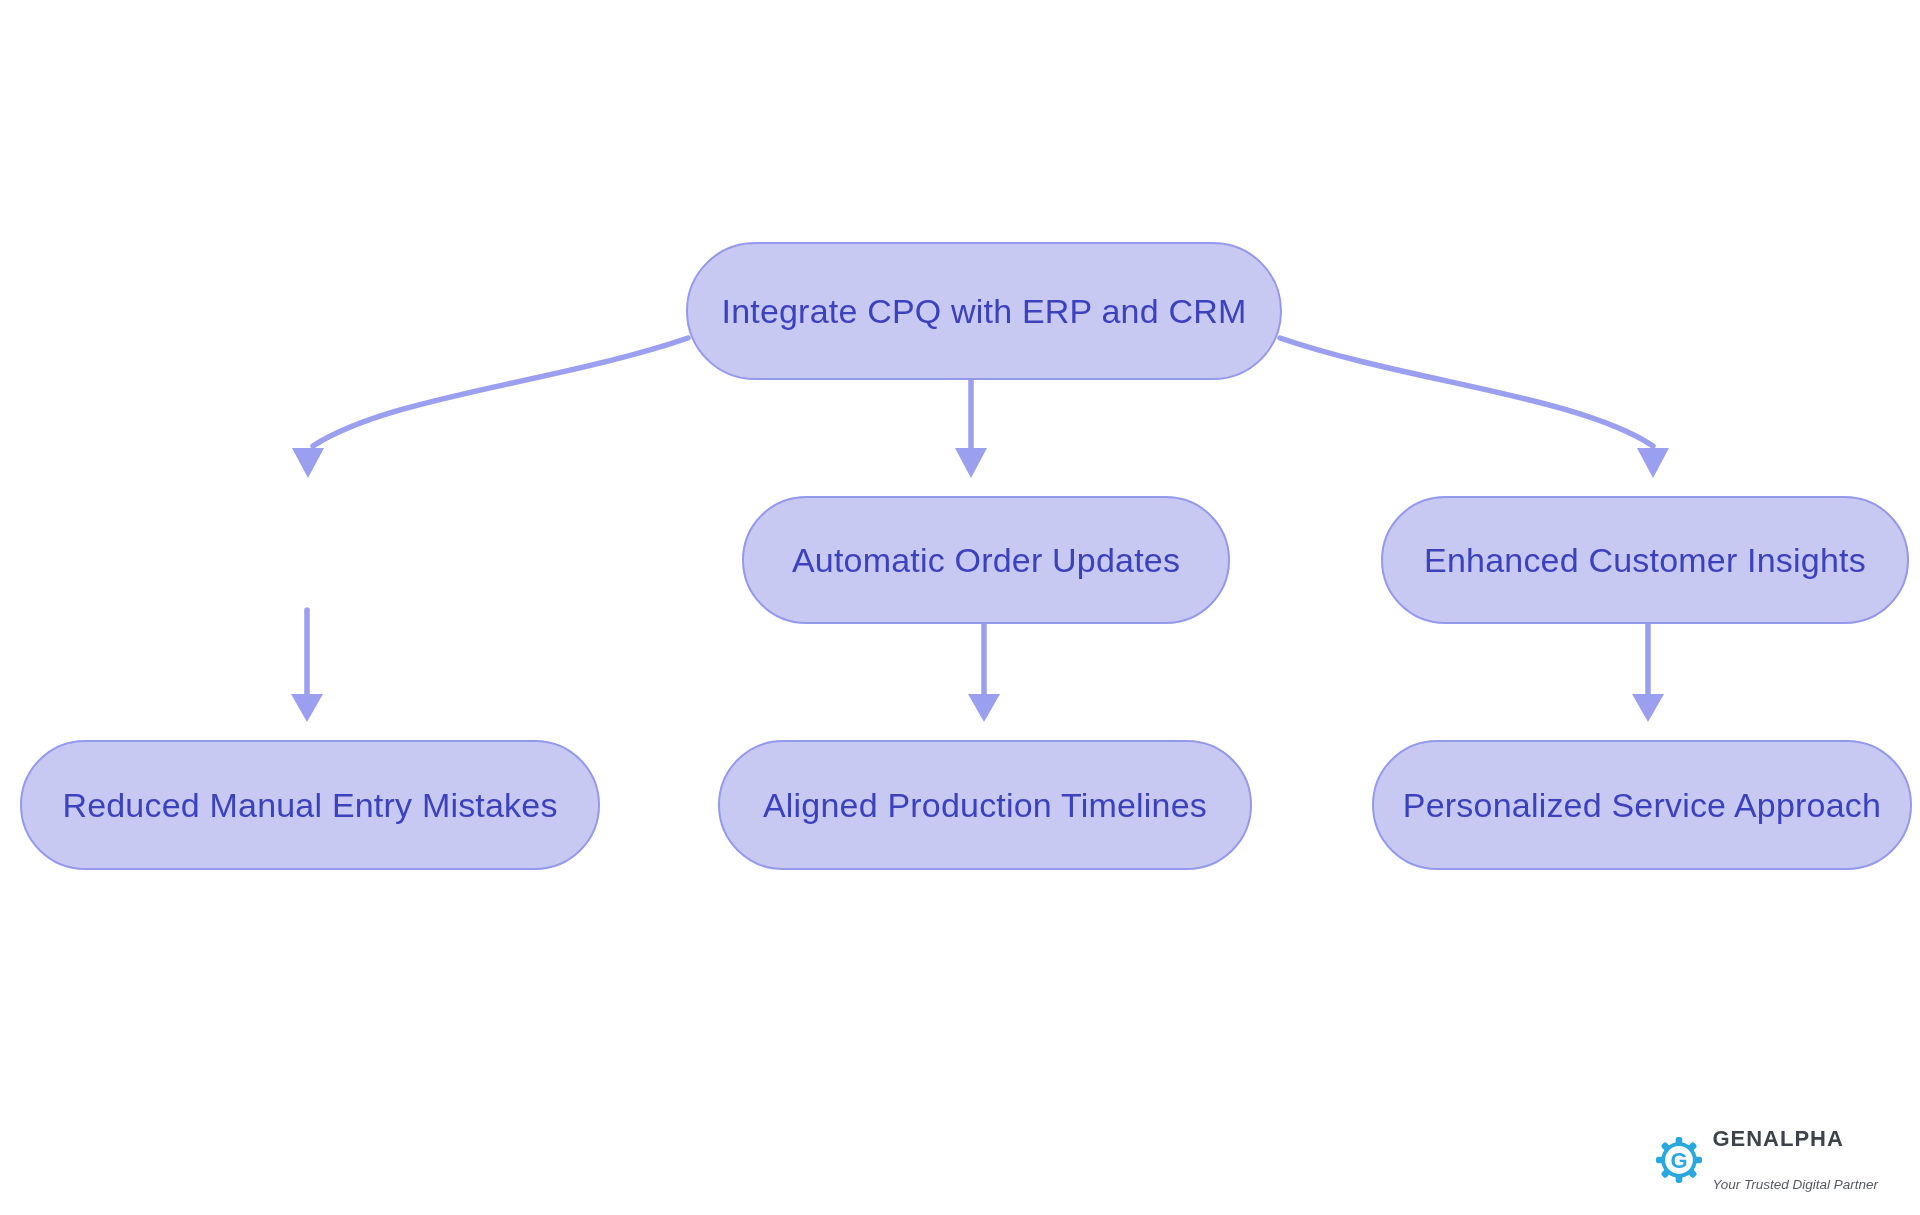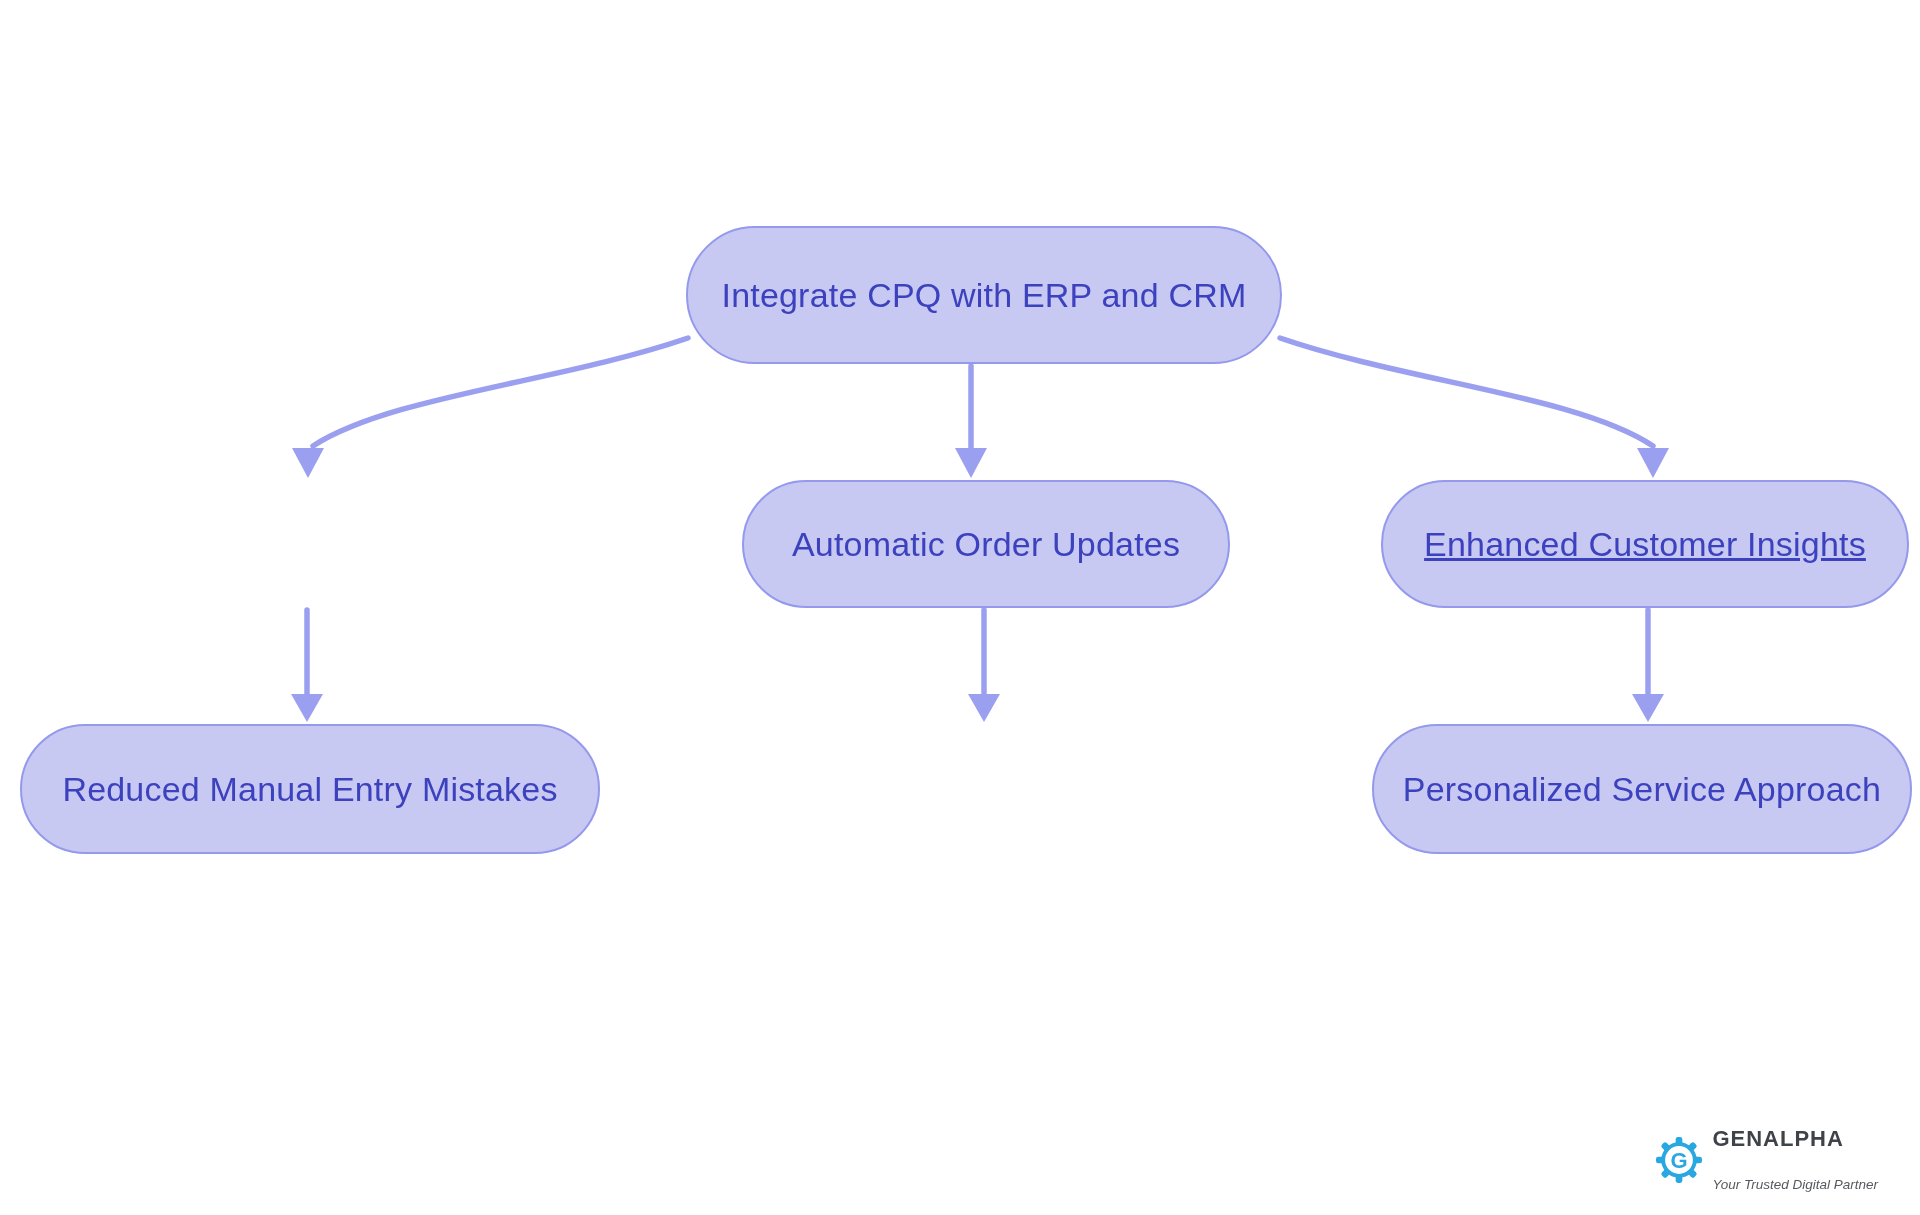--- a/index.html
+++ b/index.html
@@ -36,25 +36,26 @@
     justify-content:center;
     background:var(--node-fill);
     border:2px solid var(--node-border);
     border-radius:999px;
     color:var(--node-text);
     font-size:34px;
     font-weight:500;
     letter-spacing:0.2px;
     text-align:center;
     white-space:nowrap;
+    margin-top:16px;
   }
   .node-root   {left:686px;  top:226px; width:596px; height:138px;}
   .node-ml     {left:66px;   top:480px; width:488px; height:128px;}
   .node-mc     {left:742px;  top:480px; width:488px; height:128px;}
-  .node-mr     {left:1381px; top:480px; width:528px; height:128px;text-decoration:underline;}
+  .node-mr     {left:1381px; top:480px; width:528px; height:128px;}
   .node-bl     {left:20px;   top:724px; width:580px; height:130px;}
   .node-bc     {left:718px;  top:724px; width:534px; height:130px;}
   .node-br     {left:1372px; top:724px; width:540px; height:130px;}
 
   .brand{
     position:absolute;
     right:42px;
     bottom:22px;
     display:flex;
     align-items:center;
@@ -110,20 +111,21 @@
 
   <div class="node node-root">Integrate CPQ with ERP and CRM</div>
 
 
   <div class="node node-mc">Automatic Order Updates</div>
 
   <div class="node node-mr">Enhanced Customer Insights</div>
 
   <div class="node node-bl">Reduced Manual Entry Mistakes</div>
 
+  <div class="node node-bc">Aligned Production Timelines</div>
 
   <div class="node node-br">Personalized Service Approach</div>
 
   <div class="brand">
     <svg width="46" height="48" viewBox="0 0 48 48" xmlns="http://www.w3.org/2000/svg">
       <g fill="var(--brand-blue)">
         <g id="teeth">
           <rect x="20.5" y="0" width="7" height="9" rx="2.5"></rect>
           <rect x="20.5" y="39" width="7" height="9" rx="2.5"></rect>
           <rect x="0" y="20.5" width="9" height="7" rx="2.5"></rect>

